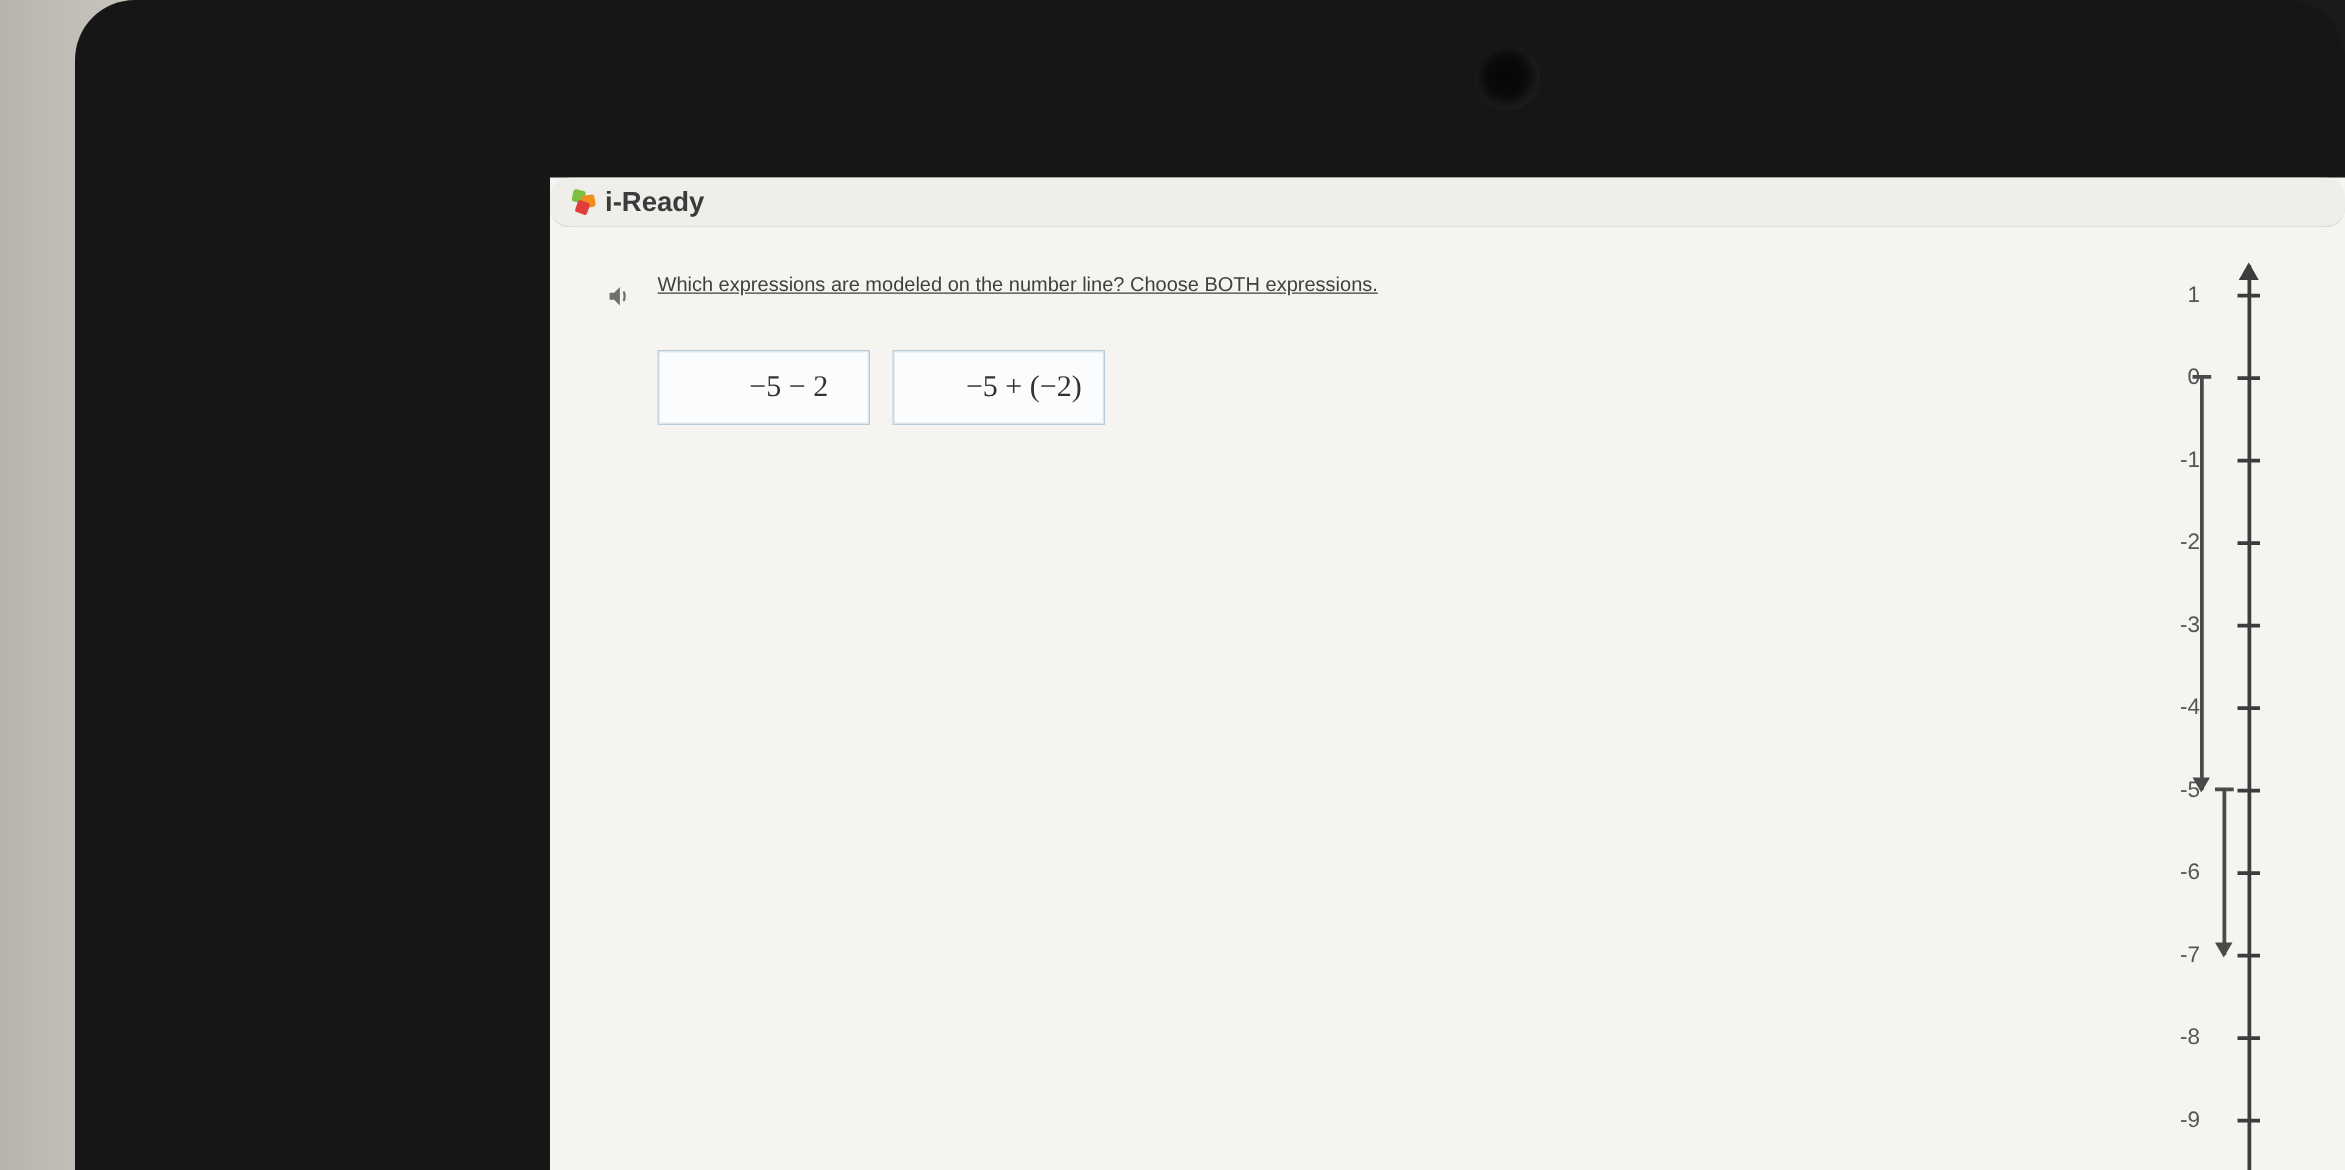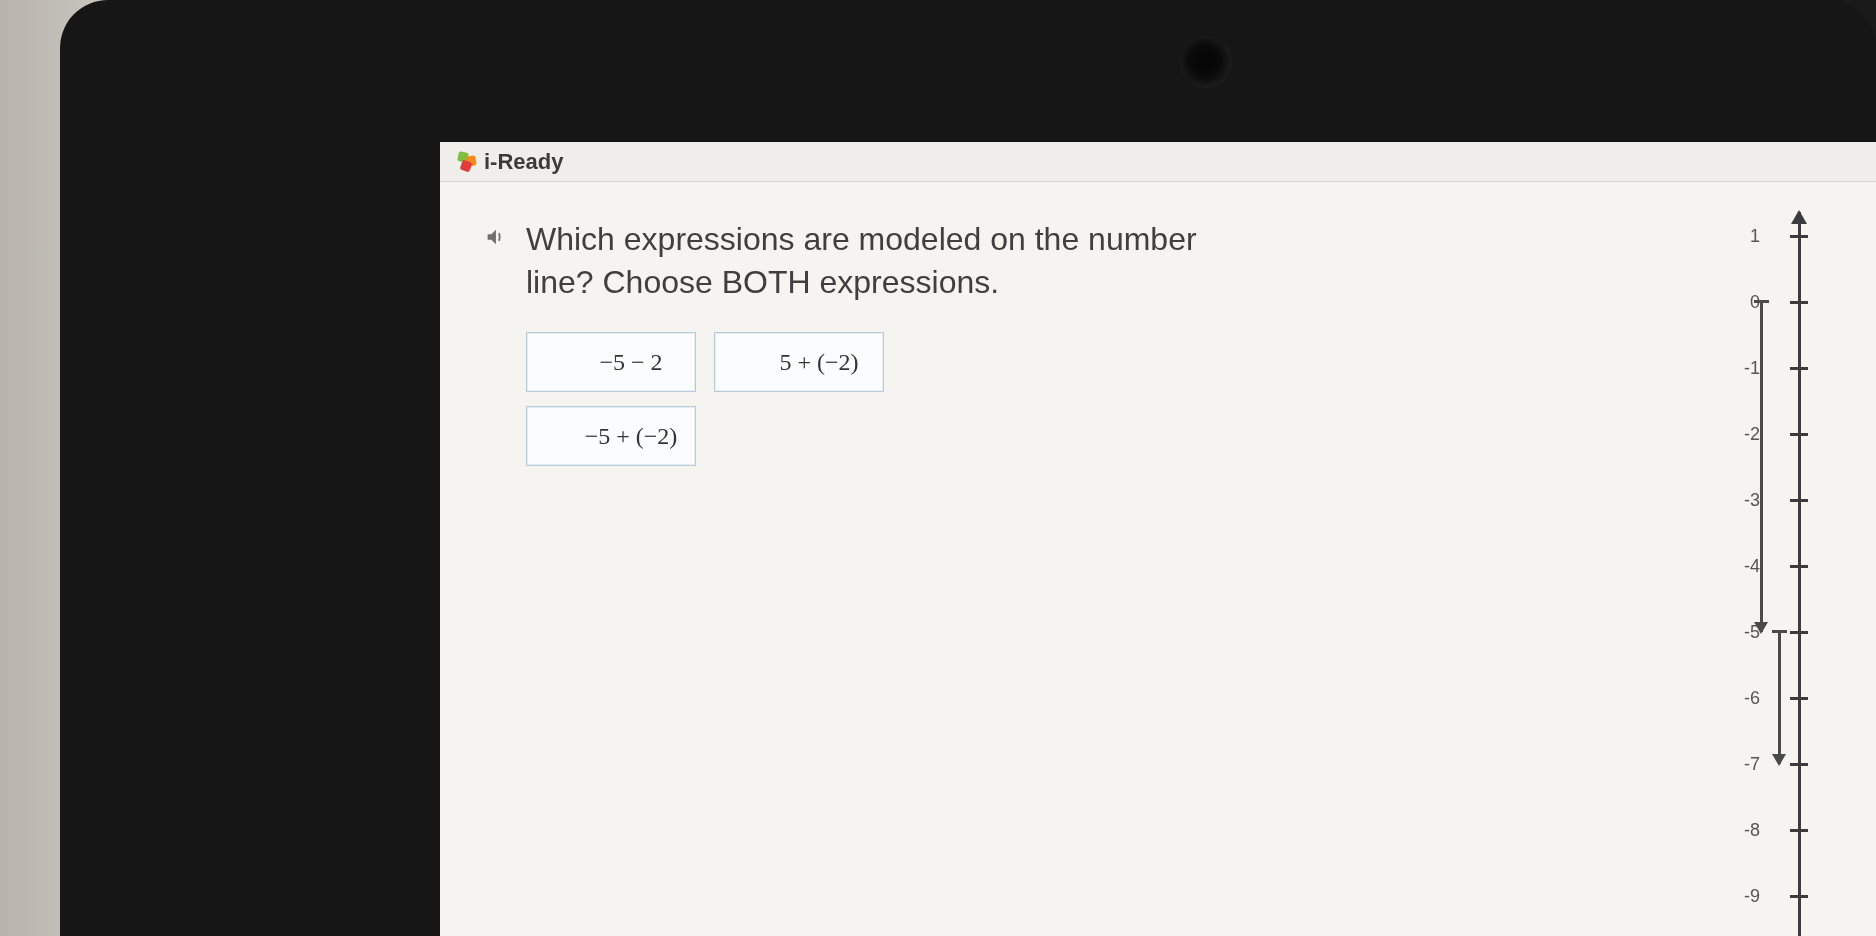--- a/index.html
+++ b/index.html
@@ -34,20 +34,21 @@
   }
 
   
   .app-header {
     height: 40px;
     display: flex;
     align-items: center;
     padding: 0 18px;
     background: #efeeeb;
     border-bottom: 1px solid #d8d7d3;
+    border-radius: 16px;
   }
   .brand {
     display: flex; align-items: center; gap: 6px;
     font-weight: 700; font-size: 22px; color: #3b3b3b;
     font-family: "Segoe UI", Arial, sans-serif;
   }
   .brand-logo {
     width: 20px; height: 20px; position: relative;
   }
   .brand-logo .seg {
@@ -78,24 +79,25 @@
     max-width: 760px;
   }
   .speaker-btn {
     width: 30px; height: 30px; flex: 0 0 30px;
     display:flex; align-items:center; justify-content:center;
     color:#6f6f6f; cursor:pointer; margin-top:4px;
   }
   .speaker-btn svg { width:22px; height:22px; }
 
   .question-text {
-    font-size: 32px;
+    font-size: 16px;
     color: #3f3f3f;
     line-height: 1.35;
     font-family: "Segoe UI", Arial, sans-serif;
+    text-decoration: underline;
   }
 
   .choices {
     margin-top: 28px;
     margin-left: 46px;
     display: grid;
     grid-template-columns: 170px 170px;
     grid-auto-rows: 60px;
     gap: 14px 18px;
     width: 370px;
@@ -192,21 +194,20 @@
         <svg viewBox="0 0 24 24">
           <path fill="#6f6f6f" d="M4 9v6h4l5 5V4L8 9H4z"></path>
           <path fill="none" stroke="#6f6f6f" stroke-width="2" d="M16 8c1.5 1.2 1.5 6.8 0 8"></path>
         </svg>
       </div>
       <div class="question-text">Which expressions are modeled on the number line? Choose BOTH expressions.</div>
     </div>
 
     <div class="choices">
       <button class="choice-btn">−5 − 2</button>
-      <button class="choice-btn">5 + (−2)</button>
       <button class="choice-btn">−5 + (−2)</button>
     </div>
 
     <div class="numberline-wrap">
       <div class="numberline" id="numberline">
         <div class="arrow-up"></div>
         <div class="axis"></div>
 
       <div class="tick" style="top: 22.5px;"></div>
           <div class="tick-label" style="top: 24px;">1</div>

